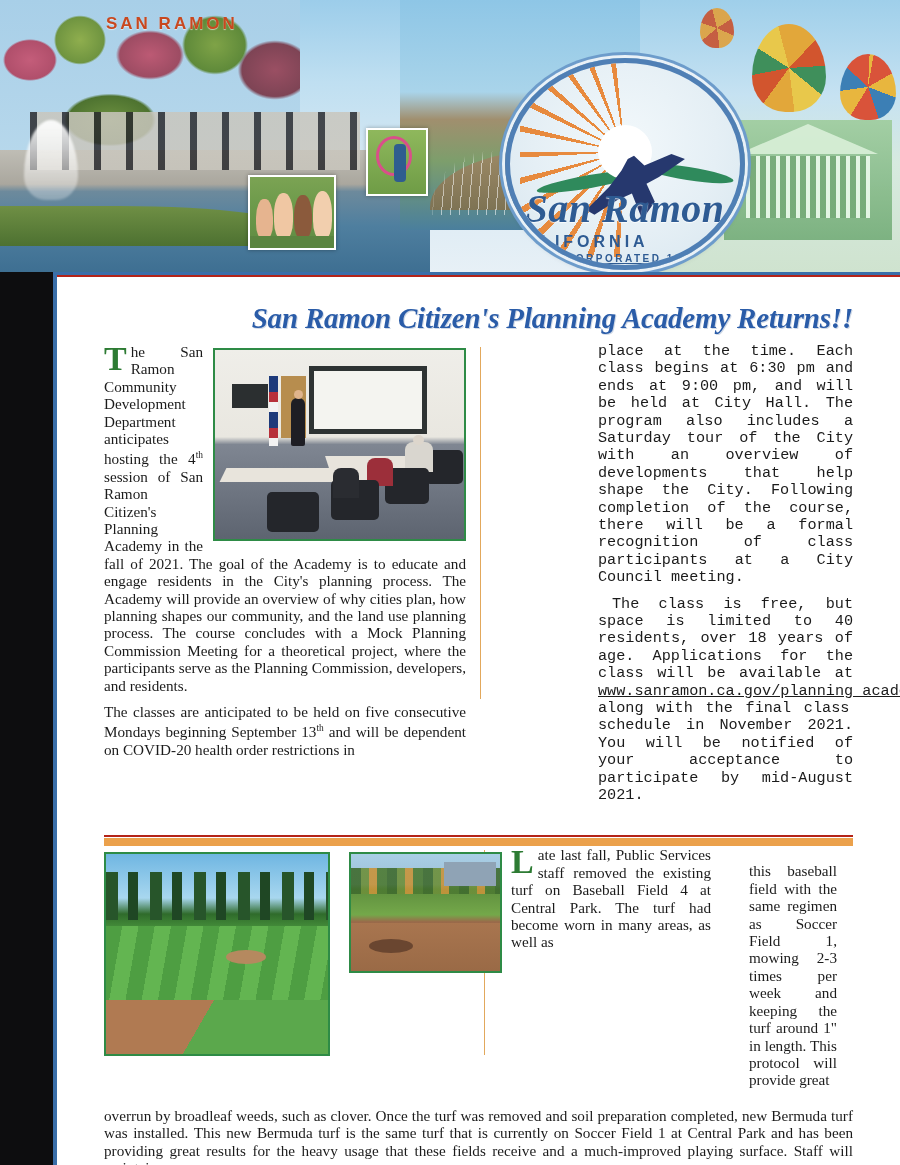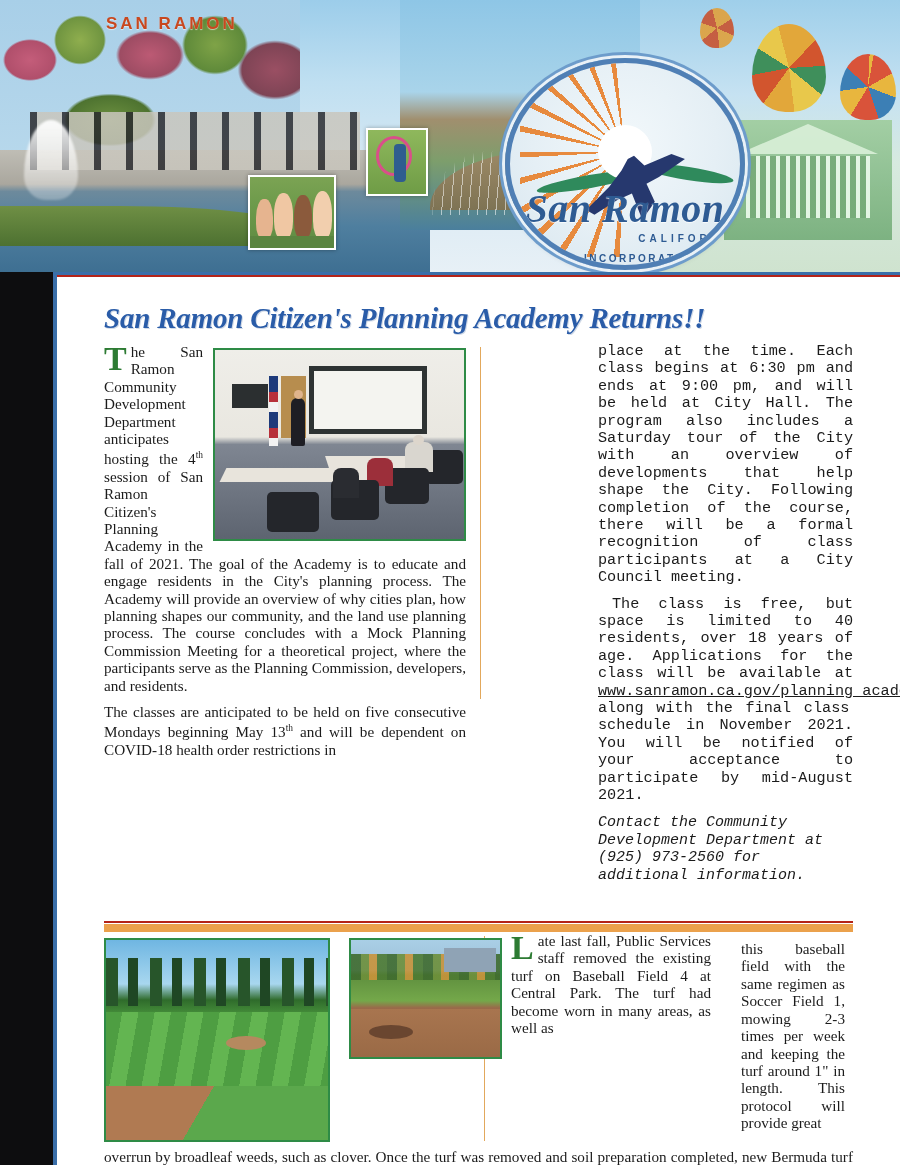--- a/index.html
+++ b/index.html
@@ -154,28 +154,28 @@
     background:#26386e;
     clip-path:polygon(50% 18%, 60% 30%, 86% 16%, 99% 22%, 74% 44%, 62% 52%, 70% 74%, 58% 96%, 48% 64%, 34% 72%, 12% 90%, 4% 84%, 26% 56%, 38% 36%, 44% 22%);
   }
   .seal-name{
     position:absolute; left:0; right:0; top:122px; text-align:center;
     font-family:"Liberation Serif", serif; font-style:italic; font-weight:700;
     font-size:40px; color:#2e5b93; letter-spacing:.5px; z-index:5;
     text-shadow:0 1px 1px rgba(255,255,255,.8);
   }
   .seal-sub{
-    position:absolute; left:0; right:0; top:170px; text-align:right;
+    position:absolute; left:0; right:0; top:170px; text-align:left;
+    font-family:"Liberation Sans", sans-serif; font-size:16px; font-weight:700;
+    letter-spacing:4px; color:#2e5b93; z-index:5;
+  }
+  .seal-inc{
+    position:absolute; left:0; right:0; top:190px; text-align:center;
     font-family:"Liberation Sans", sans-serif; font-size:10px; font-weight:700;
-    letter-spacing:4px; color:#2e5b93; z-index:5;
-  }
-  .seal-inc{
-    position:absolute; left:0; right:8px; top:190px; text-align:right;
-    font-family:"Liberation Sans", sans-serif; font-size:10px; font-weight:700;
-    letter-spacing:2.5px; color:#2e5b93; z-index:5;
+    letter-spacing:2.5px; color:#2e5b93; z-index:5;text-decoration:underline;
   }
 
   
   .mast{ position:absolute; left:36px; top:14px; z-index:6; }
   .mast-kicker{
     font-family:"Liberation Sans", sans-serif; font-weight:700; font-size:17px;
     letter-spacing:3px; color:#c8481f; margin-left:70px;
     text-shadow:0 1px 1px rgba(255,255,255,.6);
   }
   .mast-title{
@@ -200,20 +200,21 @@
   }
   .rule-red{ height:2px; background:#b42318; margin:0 0 0 0; }
 
   .content{ padding:0 47px 0 47px; }
 
   h1.headline{
     font-family:"Liberation Serif", serif; font-style:italic; font-weight:700;
     font-size:29px; color:#2a5ca8; margin:26px 0 8px 0; line-height:1.1;
     text-shadow:1px 1px 0 rgba(150,170,200,.45);
     letter-spacing:-.2px;
+    text-align:right;
   }
 
   .cols{ position:relative; }
   .col-l{ width:362px; float:left; }
   .col-r{ width:255px; float:right;font-family:Liberation Mono, monospace; }
   .clear{ clear:both; }
 
   p.body{
     font-size:15.2px; line-height:17.4px; color:#1b1b1b; margin:0 0 9px 0;
     text-align:justify; -webkit-hyphens:auto; hyphens:auto;
@@ -276,21 +277,21 @@
   .a2-photoBig .pines{ position:absolute; left:0; top:18px; width:226px; height:48px;
     background:repeating-linear-gradient(90deg,#27552a 0 12px, transparent 12px 22px, #1f4724 22px 32px, transparent 32px 44px); }
   .a2-photoBig .stripes{ position:absolute; left:0; top:72px; width:226px; height:86px;
     background:repeating-linear-gradient(100deg,#4e9e42 0 16px,#63b551 16px 32px); }
   .a2-photoBig .mound{ position:absolute; left:120px; top:96px; width:40px; height:14px;
     background:#b5895f; border-radius:50%; }
   .a2-photoBig .dirt{ position:absolute; left:0; bottom:0; width:226px; height:54px;
     background:linear-gradient(120deg,#b07a52 0 42%, #5ba84c 42% 100%); }
 
   .a2-colR{ width:120px; float:right; }
-  p.narrow{ font-size:15.2px; line-height:17.4px; text-align:justify; margin:8px; color:#1b1b1b; }
+  p.narrow{ font-size:15.2px; line-height:17.4px; text-align:justify; margin:16px; color:#1b1b1b; }
 
   .vdiv{ position:absolute; width:1px; background:#e2a85c; }
 </style>
 </head>
 <body>
 
 <div class="banner">
   <div class="banner-sky"></div>
 
   <div class="ph-trees"></div>
@@ -342,21 +343,20 @@
     <h1 class="headline">San Ramon Citizen's Planning Academy Returns!!</h1>
 
     <div class="cols">
       <div class="vdiv" style="left:376px; top:4px; height:352px;"></div>
 
       <div class="col-r">
         <p class="body">place at the time. Each class begins at 6:30 pm and ends at 9:00 pm, and will be held at City Hall. The program also includes a Saturday tour of the City with an overview of developments that help shape the City. Following completion of the course, there will be a formal recognition of class participants at a City Council meeting.</p>
         <p class="body">
           <span style="padding-left:14px">The class is free, but space is limited to 40 residents, over 18 years of age. Applications for the class will be available at </span><a href="#" class="link">www.sanramon.ca.gov/planning_academy</a><span> along with the final class schedule in November 2021. You will be notified of your acceptance to participate by mid-August 2021.</span>
         </p>
-        <p class="contact">Contact the Community Development Department at (925) 973-2560 for additional information.</p>
       </div>
 
       <div class="col-l">
         <div class="photo photo1">
           <div class="pr-screen"></div>
           <div class="pr-tv"></div>
           <div class="pr-door"></div>
           <div class="pr-flag"></div>
           <div class="pr-person"></div>
           <div class="pr-table2"></div>
@@ -365,21 +365,21 @@
           <div class="att a3"></div>
           <div class="chair c3"></div>
           <div class="att a2"></div>
           <div class="chair c2"></div>
           <div class="att a1"></div>
           <div class="chair c1"></div>
         </div>
 
         <p class="body"><span class="dropcap">T</span><span>he San Ramon Community Development Department anticipates hosting the 4</span><sup>th</sup><span> session of San Ramon Citizen's Planning Academy in the fall of 2021. The goal of the Academy is to educate and engage residents in the City's planning process. The Academy will provide an overview of why cities plan, how planning shapes our community, and the land use planning process. The course concludes with a Mock Planning Commission Meeting for a theoretical project, where the participants serve as the Planning Commission, developers, and residents.</span></p>
 
-        <p class="body"><span>The classes are anticipated to be held on five consecutive Mondays beginning May 13</span><sup>th</sup><span> and will be dependent on COVID-18 health order restrictions in</span></p>
+        <p class="body"><span>The classes are anticipated to be held on five consecutive Mondays beginning September 13</span><sup>th</sup><span> and will be dependent on COVID-20 health order restrictions in</span></p>
       </div>
       <div class="clear"></div>
     </div>
 
     <div class="sep-wrap">
       <div class="sep-red"></div>
       <div class="sep-orange"></div>
     </div>
 
 

